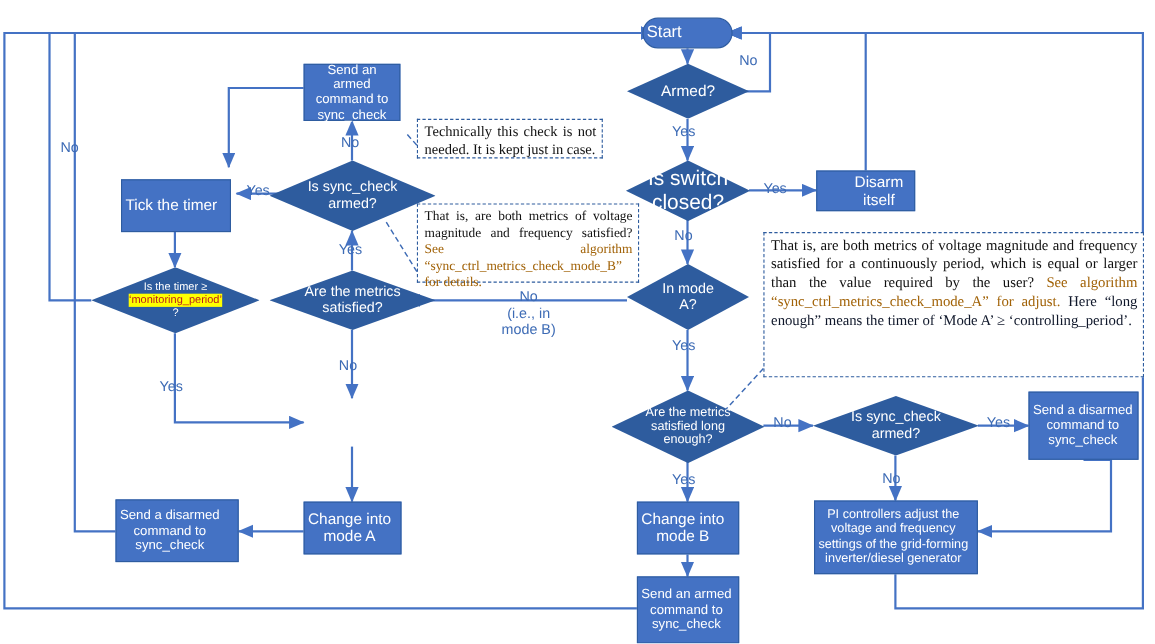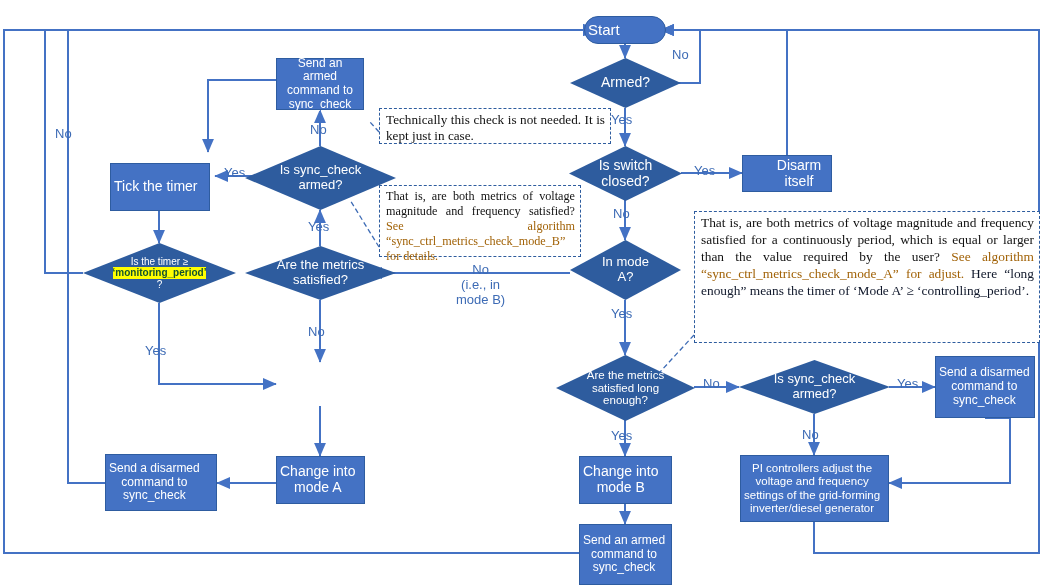--- a/index.html
+++ b/index.html
@@ -27,21 +27,21 @@
   .elab{position:absolute;color:#3D6BB5;font-size:13px;line-height:1.15;
         text-align:center;white-space:nowrap;}
 
   
   .note{position:absolute;box-sizing:border-box;border:1.4px dashed #2E5C9E;
         background:#ffffff;font-family:"Liberation Serif",serif;color:#111111;
         font-size:13.2px;line-height:1.22;padding:3px 5px 3px 6px;text-align:justify;}
   .note .red{color:#a16207;}
   .note .pur{color:#0f172a;}
 
-  .yellowtext{color:#14532d;font-weight:bold;}
+  .yellowtext{color:#b91c1c;}
 </style>
 </head>
 <body>
 
 <div id="stage">
 
   <svg id="wires" viewBox="0 0 1050 585" xmlns="http://www.w3.org/2000/svg">
     <defs>
       <marker id="ah" markerWidth="8" markerHeight="8" refX="6.6" refY="3" orient="auto">
         <path d="M0,0 L7,3 L0,6 z" fill="#4472C4"></path>
@@ -104,21 +104,21 @@
     <span>Start</span>
   </div>
 
   <div class="dia" style="left:570px;top:58px;width:111px;height:50px;">
     <div class="shape"></div>
     <div class="txt" style="font-size:14px;">Armed?</div>
   </div>
 
   <div class="dia" style="left:569px;top:146px;width:113px;height:55px;">
     <div class="shape"></div>
-    <div class="txt" style="font-size:14px;white-space:pre-line;">Is switch
+    <div class="txt" style="font-size:19px;white-space:pre-line;">Is switch
 closed?</div>
   </div>
 
   <div class="node proc" style="left:742px;top:155px;width:90px;height:37px;font-size:14px;padding-left:24px;">
     <span>Disarm itself</span>
   </div>
 
   <div class="dia" style="left:570px;top:240px;width:111px;height:60px;">
     <div class="shape"></div>
     <div class="txt" style="font-size:13px;white-space:pre-line;">In mode
@@ -222,21 +222,21 @@
   <div class="elab" style="left:897px;top:377px;">Yes</div>
   <div class="elab" style="left:802px;top:428px;">No</div>
 
   <div class="elab" style="left:310px;top:123px;">No</div>
   <div class="elab" style="left:308px;top:220px;">Yes</div>
   <div class="elab" style="left:224px;top:166px;">Yes</div>
   <div class="elab" style="left:55px;top:127px;">No</div>
   <div class="elab" style="left:145px;top:344px;">Yes</div>
   <div class="elab" style="left:308px;top:325px;">No</div>
 
-  <div class="note" style="left:379px;top:108px;width:232px;height:36px;">
+  <div class="note" style="left:379px;top:108px;width:169px;height:36px;">
     <span>Technically this check is not needed. It is kept just in case.</span>
   </div>
 
   <div class="note" style="left:379px;top:185px;width:202px;height:72px;font-size:12.2px;">
     <span>That is, are both metrics of voltage magnitude and frequency satisfied?</span>
     <span class="red">See algorithm “sync_ctrl_metrics_check_mode_B” for details.</span>
   </div>
 
   <div class="note" style="left:694px;top:211px;width:346px;height:132px;font-size:13.4px;line-height:1.26;">
     <span>That is, are both metrics of voltage magnitude and frequency satisfied for a continuously period, which is equal or larger than the value required by the user?</span>

